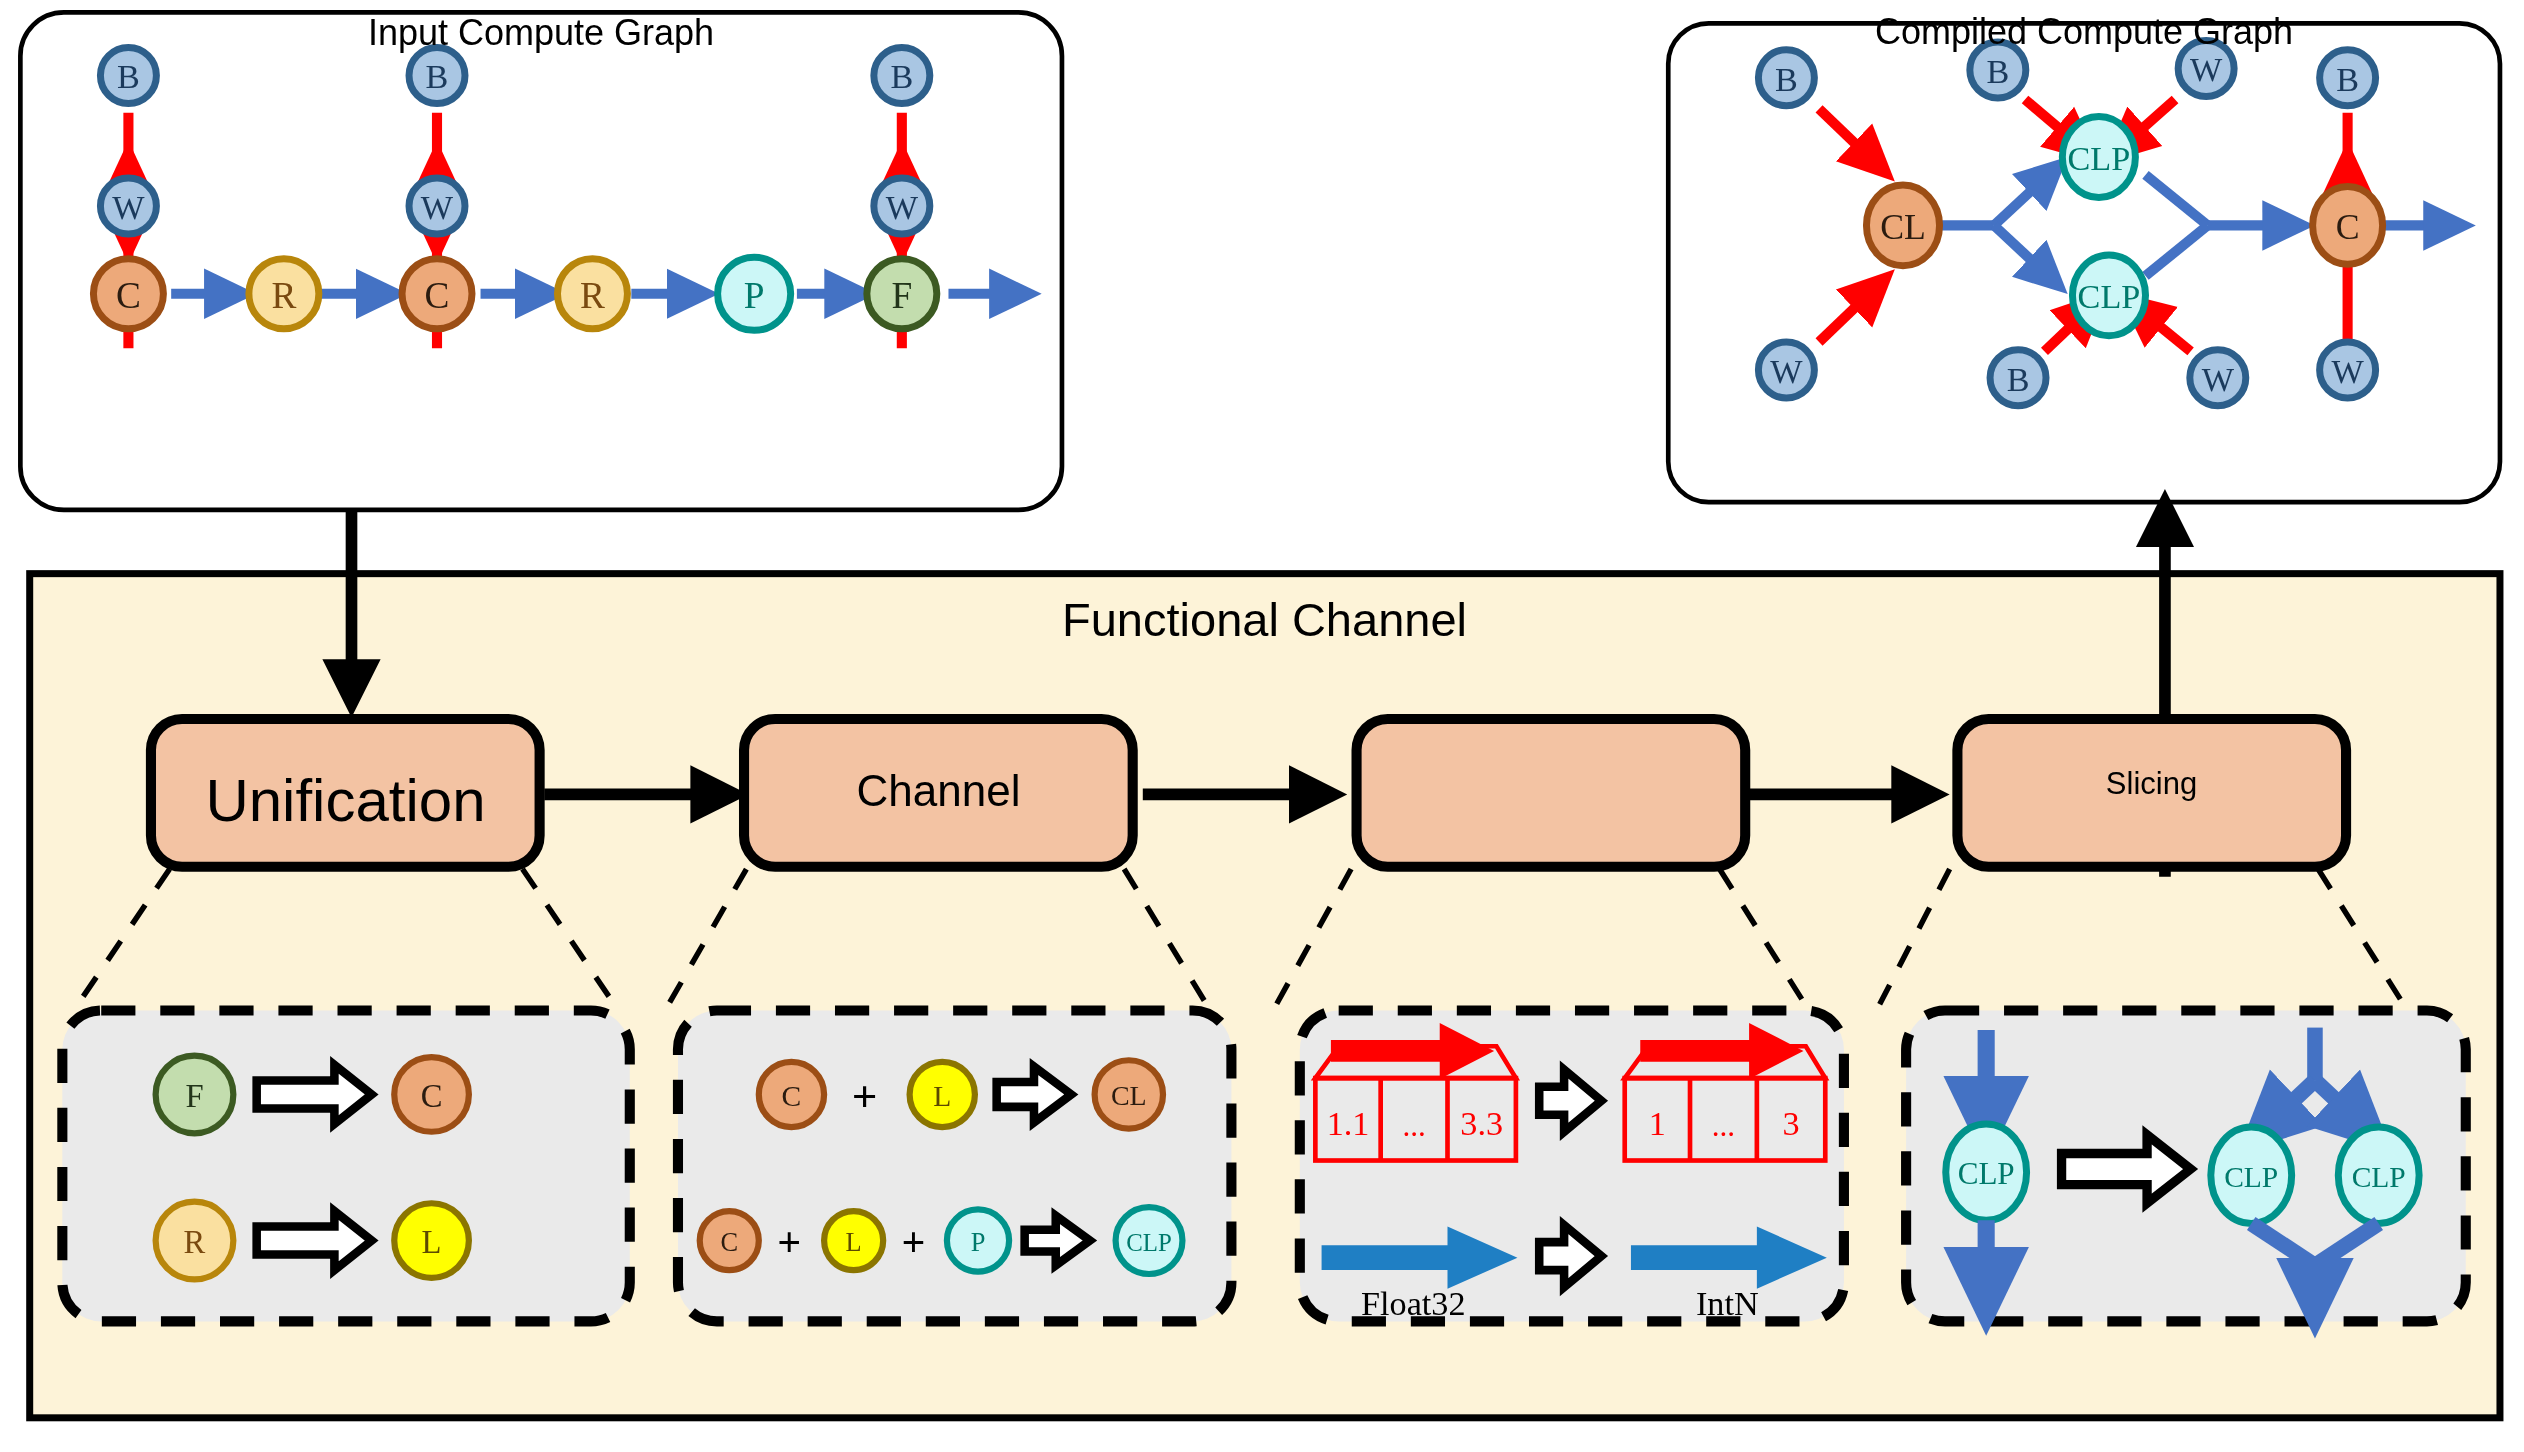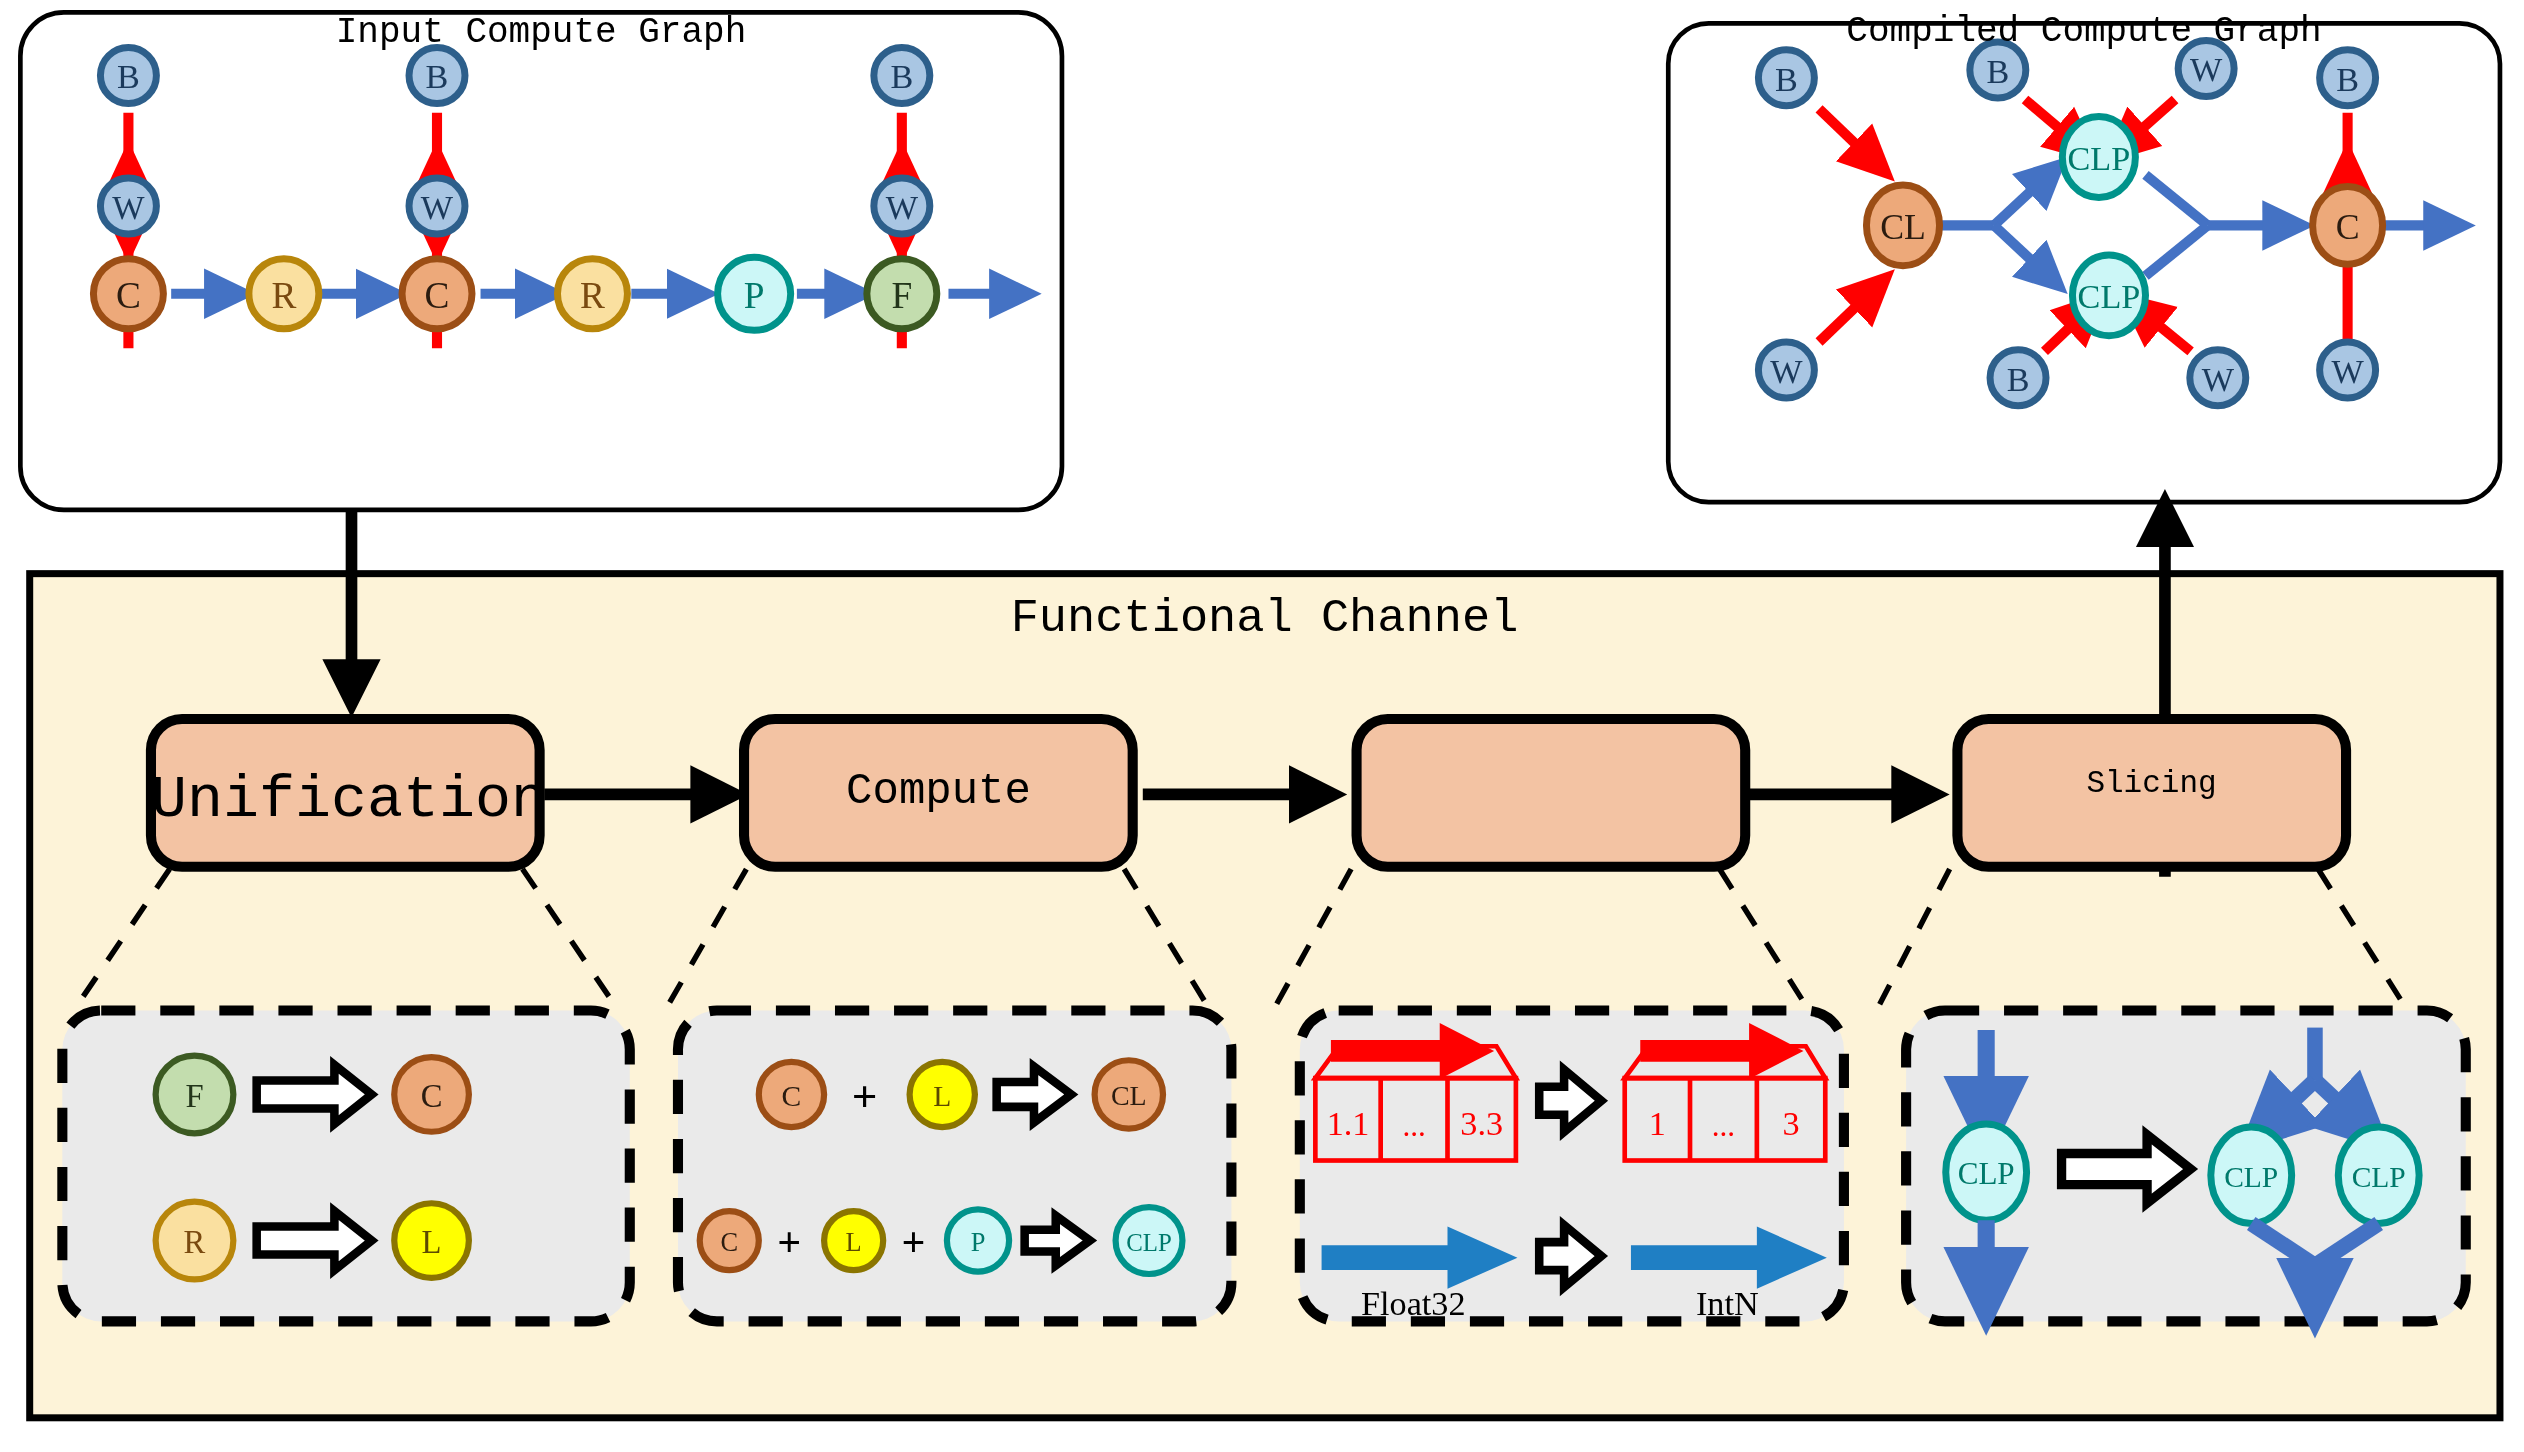--- a/index.html
+++ b/index.html
@@ -18,21 +18,21 @@
     width: 2525px; height: 1452px;
   }
   svg.layer {
     position: absolute;
     left: 0; top: 0;
     width: 2525px; height: 1452px;
     overflow: visible;
   }
   .panel-title {
     position: absolute;
-    font-family: Liberation Mono, monospace;
+    font-family: Liberation Sans, sans-serif;
     color: #000;
     white-space: nowrap;
     text-align: center;
   }
   .nodelabel {
     font-family: "Liberation Serif", "DejaVu Serif", serif;
     text-anchor: middle;
     dominant-baseline: central;
   }
 </style>
@@ -297,17 +297,17 @@
     </g>
   </svg>
 
   <div class="panel-title" style="left:20px; top:12.4px; width:1042px; font-size:36px;">Input Compute Graph</div>
 
   <div class="panel-title" style="left:29.5px; top:592px; width:2470px; font-size:47px;">Functional Channel</div>
 
   <div class="panel-title" style="left:1668px; top:11px; width:832px; font-size:36px;">Compiled Compute Graph</div>
 
   <div class="panel-title" style="left:151px; top:766px; width:389px; font-size:60px;">Unification</div>
-  <div class="panel-title" style="left:744px; top:766px; width:389px; font-size:44px;">Compute</div>
+  <div class="panel-title" style="left:744px; top:766px; width:389px; font-size:44px;">Channel</div>
   <div class="panel-title" style="left:1957px; top:766px; width:389px; font-size:31px;">Slicing</div>
 
 </div>
 
 
 </body></html>

